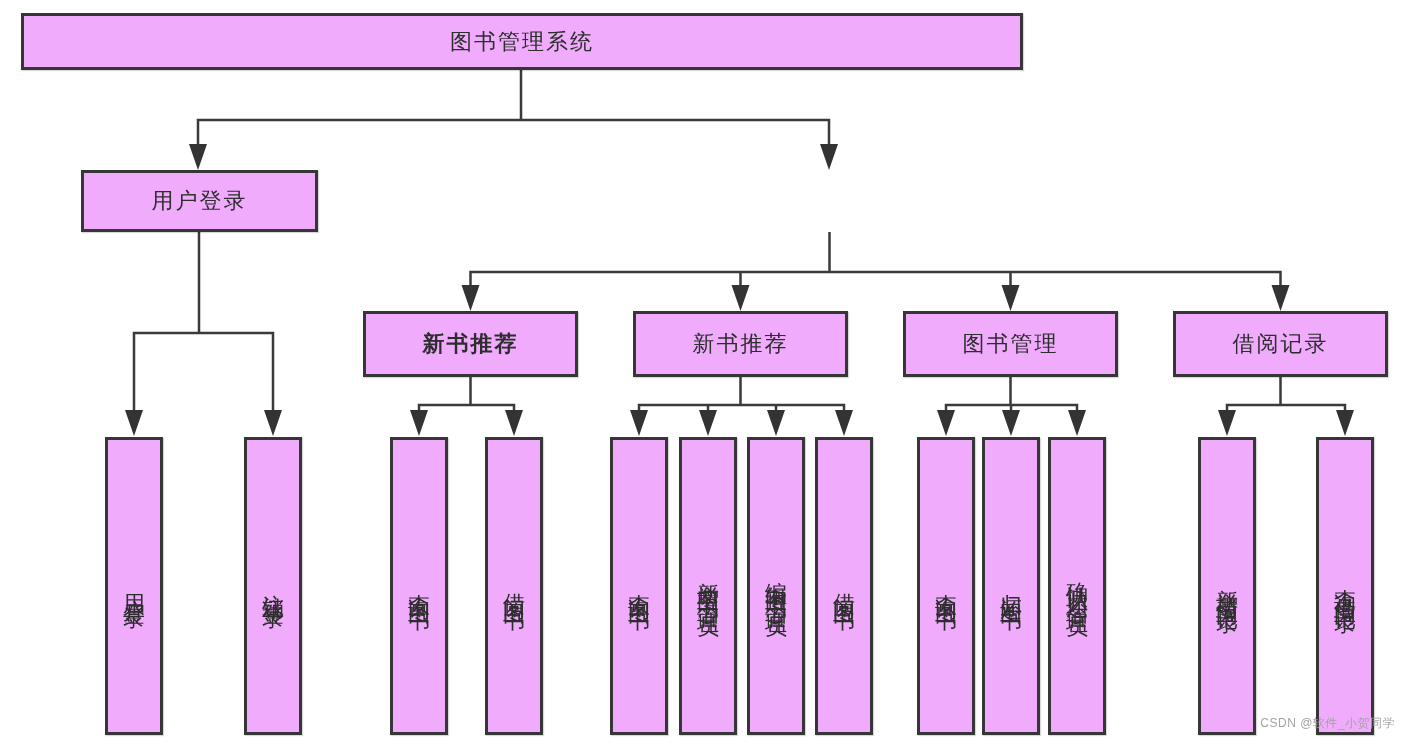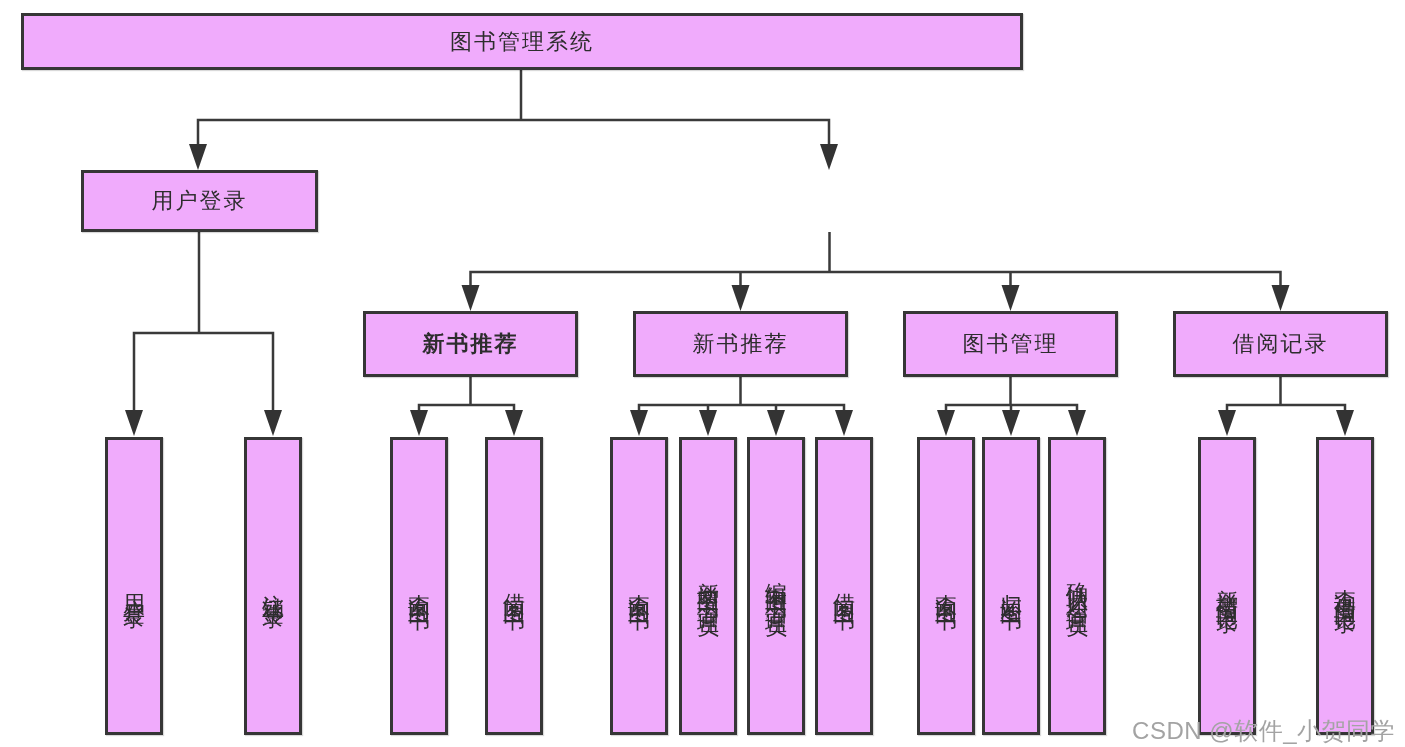--- a/index.html
+++ b/index.html
@@ -50,21 +50,21 @@
   .n-l-edit{left:747px;}
   .n-l-borrow2{left:815px;}
   .n-l-query3{left:917px;}
   .n-l-return{left:982px;}
   .n-l-confirm{left:1048px;}
   .n-l-addrec{left:1198px;}
   .n-l-queryrec{left:1316px;}
   .watermark{
     position:absolute;
     right:10px;top:715px;
-    font-size:24px;
+    font-size:12px;
     color:#a3a3a3;
     letter-spacing:0.5px;
     z-index:5;
     white-space:nowrap;
   }
 </style>
 </head>
 <body>
 
 <div class="canvas">

